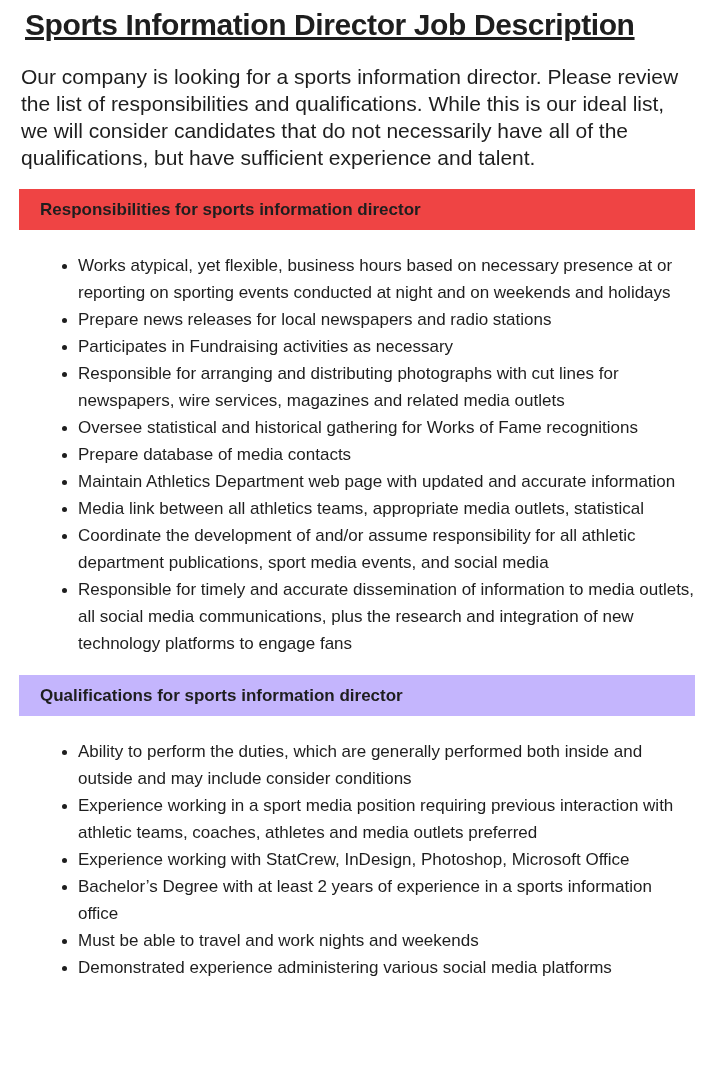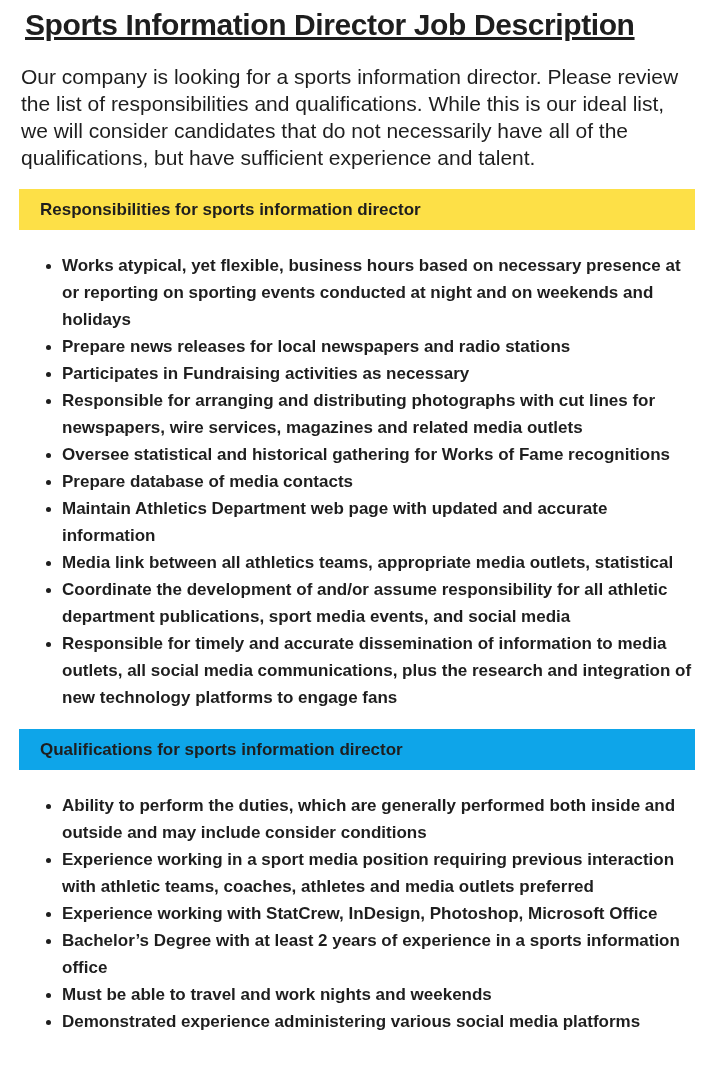--- a/index.html
+++ b/index.html
@@ -35,24 +35,23 @@
     height: 41px;
     background: #ebebeb;
     display: flex;
     align-items: center;
     padding-left: 21px;
     font-size: 17px;
     font-weight: bold;
     box-sizing: border-box;
   }
   ul.bullet-list {
-    margin: 22px 25px 0 0;
+    margin: 22px 25px 0 16px;
     padding: 0 0 0 62px;
     list-style: disc outside;
-    font-weight: bold;
   }
   ul.bullet-list li {
     font-size: 17px;
     line-height: 27px;
     margin: 0;
     padding: 0;
   }
   ul.bullet-list li::marker {
     font-size: 15px;
   }
@@ -60,37 +59,37 @@
 </head>
 <body style="color: rgb(30, 30, 30); background: rgb(255, 255, 255);">
 
 <div class="doc">
 
   <h1 class="page-title">Sports Information Director Job Description</h1>
 
   <p class="intro">Our company is looking for a sports information director. Please review the list of responsibilities and qualifications. While this is our ideal list, we will consider candidates that do not necessarily have all of the qualifications, but have sufficient experience and talent.</p>
 
   <section>
-    <div class="section-bar" style="background: #fde047;">Responsibilities for sports information director</div>
+    <div class="section-bar" style="background: #ef4444;">Responsibilities for sports information director</div>
     <ul class="bullet-list">
         <li>Works atypical, yet flexible, business hours based on necessary presence at or reporting on sporting events conducted at night and on weekends and holidays</li>
         <li>Prepare news releases for local newspapers and radio stations</li>
         <li>Participates in Fundraising activities as necessary</li>
         <li>Responsible for arranging and distributing photographs with cut lines for newspapers, wire services, magazines and related media outlets</li>
         <li>Oversee statistical and historical gathering for Works of Fame recognitions</li>
         <li>Prepare database of media contacts</li>
         <li>Maintain Athletics Department web page with updated and accurate information</li>
         <li>Media link between all athletics teams, appropriate media outlets, statistical</li>
         <li>Coordinate the development of and/or assume responsibility for all athletic department publications, sport media events, and social media</li>
         <li>Responsible for timely and accurate dissemination of information to media outlets, all social media communications, plus the research and integration of new technology platforms to engage fans</li>
       </ul>
   </section>
 
   <section>
-    <div class="section-bar" style="background: #0ea5e9;">Qualifications for sports information director</div>
+    <div class="section-bar" style="background: #c4b5fd;">Qualifications for sports information director</div>
     <ul class="bullet-list">
         <li>Ability to perform the duties, which are generally performed both inside and outside and may include consider conditions</li>
         <li>Experience working in a sport media position requiring previous interaction with athletic teams, coaches, athletes and media outlets preferred</li>
         <li>Experience working with StatCrew, InDesign, Photoshop, Microsoft Office</li>
         <li>Bachelor’s Degree with at least 2 years of experience in a sports information office</li>
         <li>Must be able to travel and work nights and weekends</li>
         <li>Demonstrated experience administering various social media platforms</li>
       </ul>
   </section>
 

